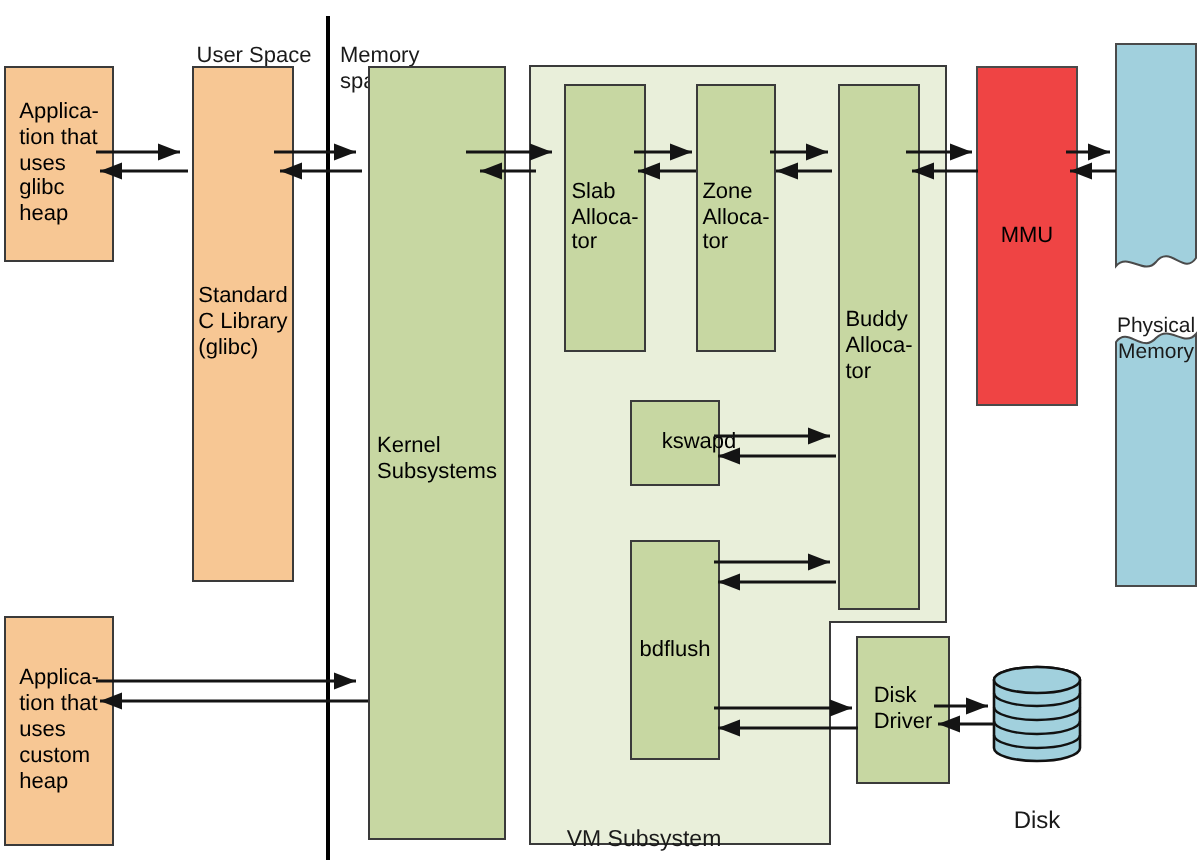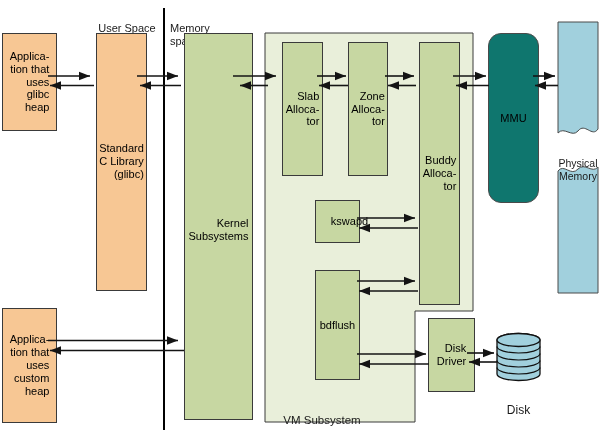--- a/index.html
+++ b/index.html
@@ -5,26 +5,26 @@
   html,body { margin:0; padding:0; background:#fff; }
   #stage {
     position:relative; width:600px; height:433px; background:#ffffff;
     font-family:"Liberation Sans", sans-serif; color:#000; overflow:hidden;
   }
   .layer { position:absolute; left:0; top:0; width:600px; height:433px; pointer-events:none; }
   .box {
     position:absolute; box-sizing:border-box;
     border:1px solid #3a3a3a;
     display:flex; align-items:center; justify-content:center;
-    text-align:right; font-size:11px; line-height:1.18;
+    text-align:left; font-size:11px; line-height:1.18;
     white-space:pre-line;
   }
   .orange { background:#f7c794; }
   .green  { background:#c7d7a2; }
-  .blue   { background:#0f766e; border-color:#4a4a4a;border-radius:13px; }
+  .blue   { background:#ef4444; border-color:#4a4a4a; }
   .topalign { align-items:flex-start; }
   .flabel {
     position:absolute; font-size:11px; line-height:1.2; color:#1a1a1a;
     white-space:pre-line; text-align:center;margin-top:18px;
   }
 </style>
 </head>
 <body>
 
 <div id="stage">

